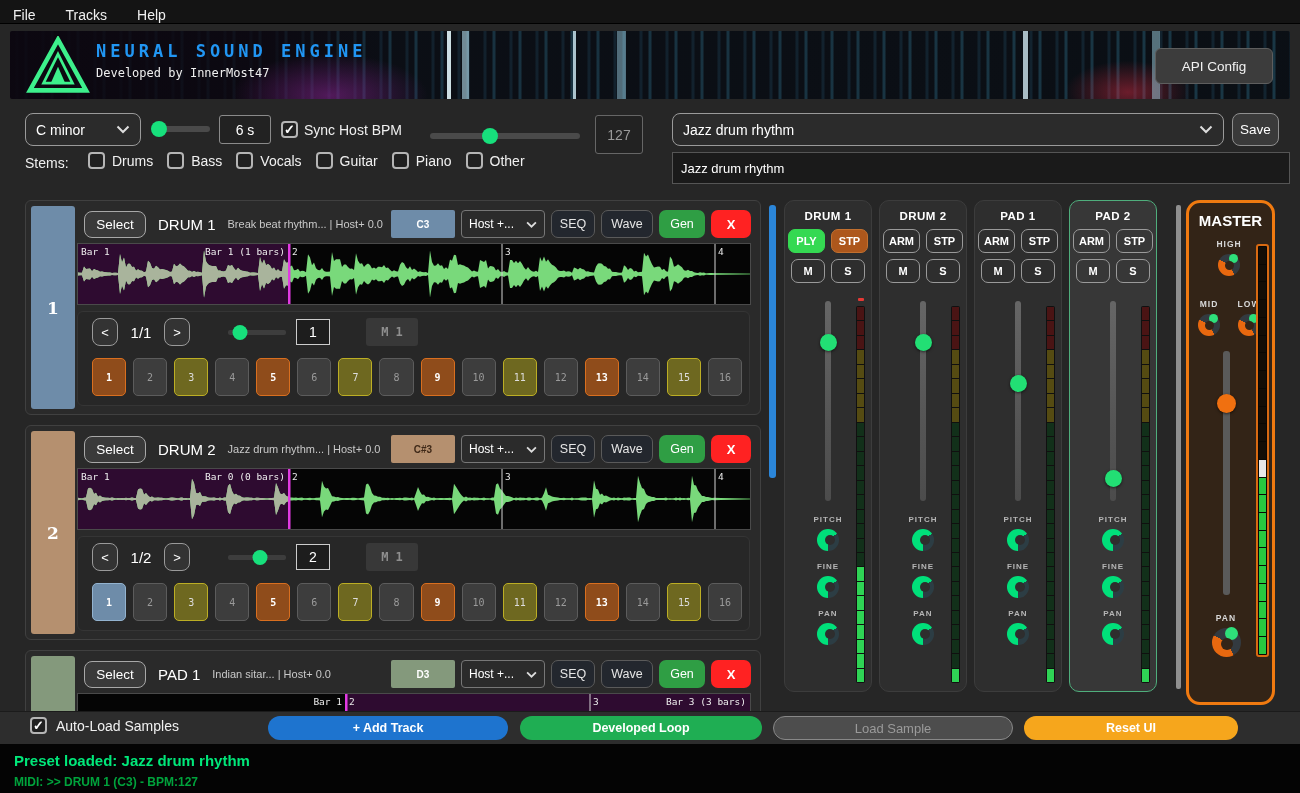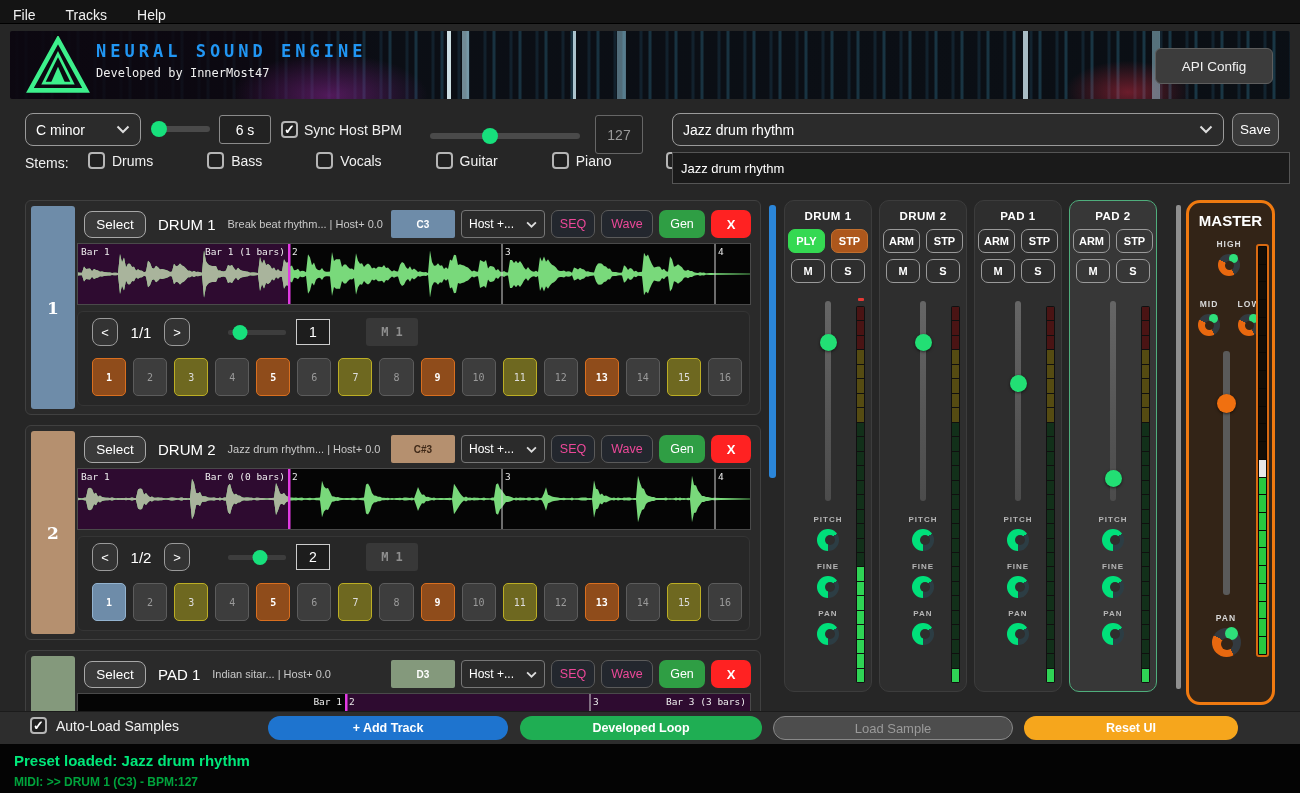--- a/index.html
+++ b/index.html
@@ -44,21 +44,21 @@
     align-items:center;justify-content:space-between;padding:0 10px;font-size:14px;color:#fff;box-sizing:border-box}
   .slider{height:6px;background:#4a4a4a;border-radius:3px;position:relative}
   .slider i{position:absolute;top:-5px;width:16px;height:16px;border-radius:50%;background:#17e07c;transform:translateX(-50%)}
   .valbox{border:1.5px solid #8a8a8a;border-radius:3px;background:#222;display:flex;align-items:center;
     justify-content:center;font-size:14px;color:#fff;box-sizing:border-box}
   .valbox.dim{color:#9a9a9a;border-color:#666}
   .cb{width:17px;height:17px;border:2px solid #b5b5b5;border-radius:4px;background:#202020;display:inline-flex;
     align-items:center;justify-content:center;box-sizing:border-box;flex:none}
   .cb.checked::after{content:"✓";font-size:13px;font-weight:700;color:#fff;line-height:1}
   .lbl{font-size:14px;color:#f0f0f0}
-  #stems-row{position:absolute;left:88px;top:152px;display:flex;gap:54px;align-items:center}
+  #stems-row{position:absolute;left:88px;top:152px;display:flex;gap:14px;align-items:center}
   .stem{display:flex;gap:7px;align-items:center}
   #preset-input{position:absolute;left:672px;top:152px;width:600px;height:30px;background:#1a1a1a;
     border:1px solid #555;color:#fff;font-size:13px;padding:0 8px;font-family:"Liberation Sans",sans-serif}
 
   
   #track-panel{position:absolute;left:25px;top:200px;width:738px;height:511px;overflow:hidden}
   .card{position:relative;width:736px;height:215px;margin-bottom:10px;background:#2a2a2a;
     border:1px solid #404040;border-radius:6px;box-sizing:border-box}
   .tstrip{position:absolute;left:5px;top:5px;bottom:5px;width:44px;border-radius:3px;display:flex;
     align-items:center;justify-content:center}
@@ -66,21 +66,21 @@
   .thead{position:absolute;left:58px;top:9px;height:28px;display:flex;align-items:center;gap:12px}
   .btn{display:flex;align-items:center;justify-content:center;box-sizing:border-box;border-radius:8px;cursor:default}
   .select-btn{width:62px;height:27px;border:1.5px solid #a8a8a8;background:#3a3a3a;font-size:13.5px;color:#fff}
   .tname{font-size:15px;color:#fff}
   .tdesc{font-size:11px;color:#c9c9c9}
   .thead-right{position:absolute;right:9px;top:9px;height:28px;display:flex;gap:6px}
   .note-badge{width:64px;height:28px;border-radius:2px;display:flex;align-items:center;justify-content:center;
     font-size:10px;font-weight:700}
   .host-select{width:84px;height:28px;border:1px solid #777;border-radius:4px;background:#2b2b2b;display:flex;
     align-items:center;justify-content:space-between;padding:0 7px;font-size:12px;color:#fff;box-sizing:border-box}
-  .dark-btn{height:28px;border:1px solid #5a5a5a;background:#23272e;color:#ec4899;font-size:12.5px;border-radius:7px}
+  .dark-btn{height:28px;border:1px solid #5a5a5a;background:#23272e;color:#e5e5e5;font-size:12.5px;border-radius:7px}
   .seq-w{width:44px}.wave-w{width:52px}
   .gen-btn{width:46px;height:28px;background:#2f9e44;color:#fff;font-size:12.5px;border-radius:7px}
   .x-btn{width:40px;height:28px;background:#ff2222;color:#fff;font-size:13px;font-weight:700;border-radius:7px}
   .wave-svg{position:absolute;left:51px;top:42px;width:672px;height:60px;border:1px solid #4a4a4a;background:#000}
   .seqbg{position:absolute;left:51px;right:10px;top:110px;bottom:8px;background:#272727;
     border:1px solid #353535;border-radius:6px}
   .seqrow{position:absolute;left:66px;top:117px;height:28px;display:flex;align-items:center;gap:10px}
   .nav-btn{width:26px;height:28px;border:1.5px solid #9a9a9a;background:#333;color:#fff;font-size:13px}
   .page{font-size:15px;color:#fff;min-width:26px;text-align:center}
   .mini-slider{width:58px;height:5px;background:#3d3d3d;border-radius:2px;position:relative;margin-left:28px}

